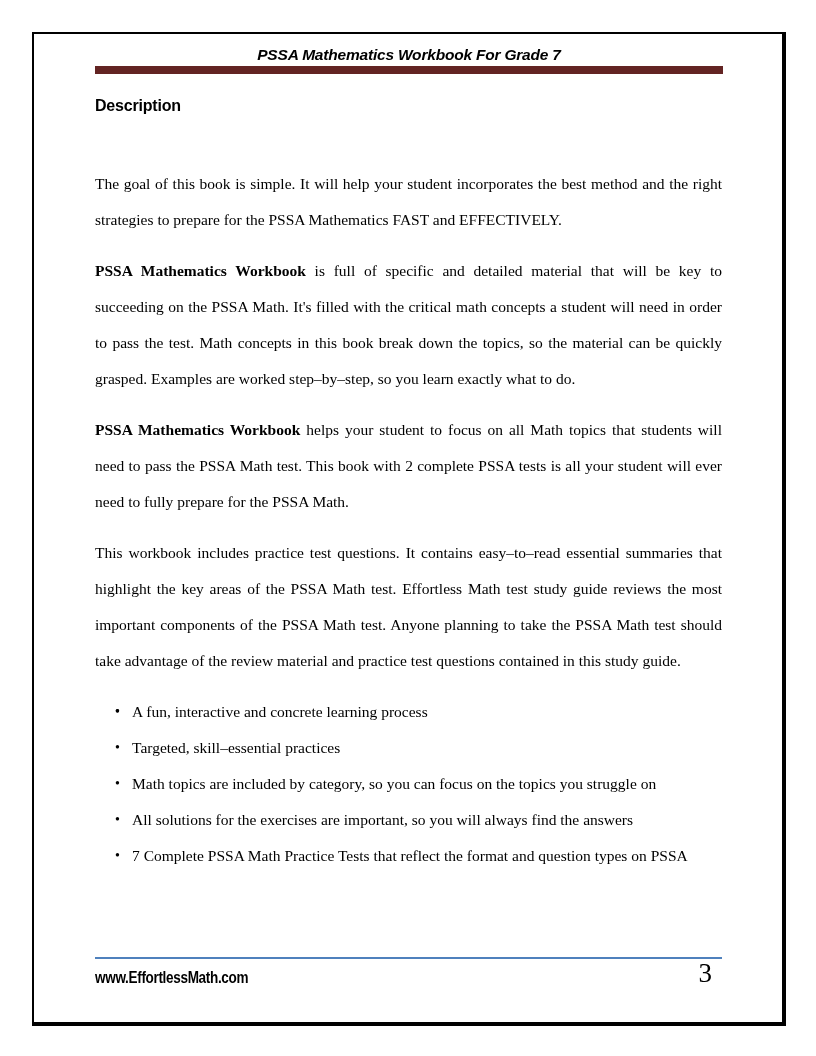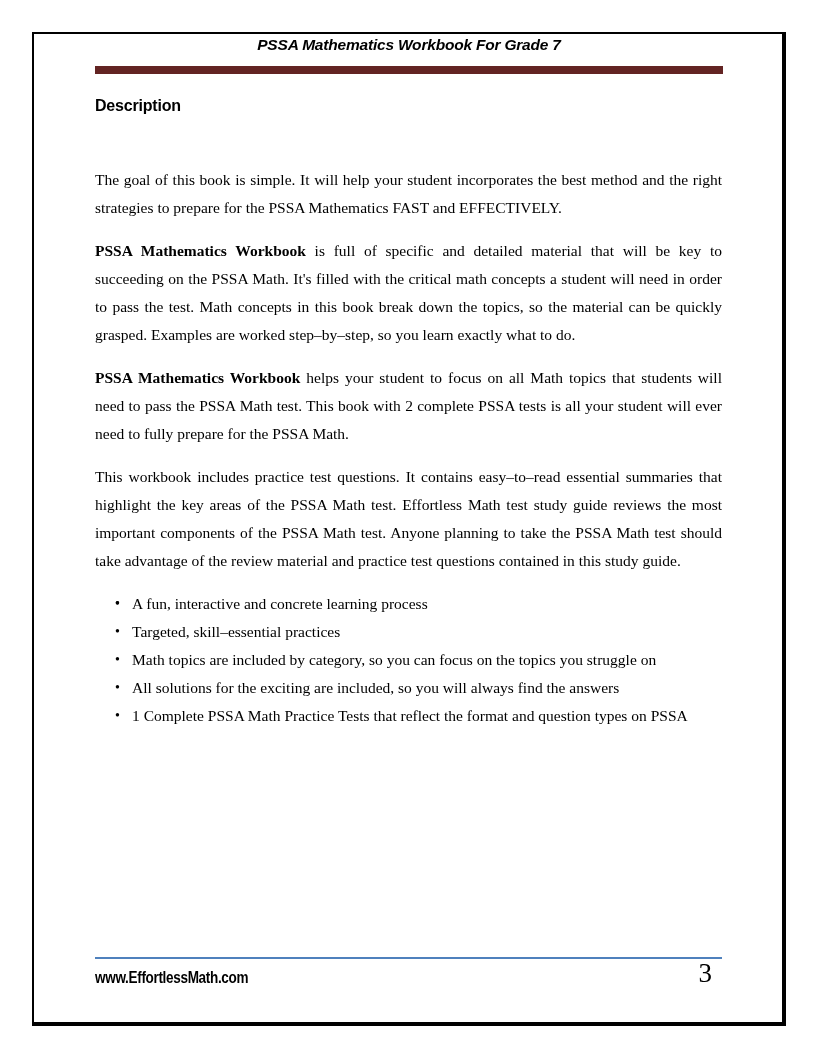--- a/index.html
+++ b/index.html
@@ -16,21 +16,21 @@
     position: absolute;
     left: 32px; top: 32px; right: 30px; bottom: 30px;
     border: 2px solid #000;
     border-right-width: 4px;
     border-bottom-width: 4px;
     box-sizing: border-box;
     pointer-events: none;
   }
   .header-title {
     position: absolute;
-    left: 95px; width: 628px; top: 36px;
+    left: 95px; width: 628px; top: 46px;
     text-align: center;
     font-family: "Liberation Sans", sans-serif;
     font-size: 15.5px;
     font-weight: bold;
     font-style: italic;
     letter-spacing: -0.2px;
   }
   .header-rule {
     position: absolute;
     left: 95px; top: 66px;
@@ -43,21 +43,21 @@
     font-family: "Liberation Sans", sans-serif;
     font-size: 16px;
     font-weight: bold;
     letter-spacing: -0.2px;
   }
   .body-content {
     position: absolute;
     left: 95px; top: 166px;
     width: 627px;
     font-size: 15.5px;
-    line-height: 28px;
+    line-height: 36px;
     text-align: justify;
   }
   .body-content p { margin: 0 0 15px 0; }
   .lead { font-weight: bold; }
   ul.features {
     list-style: none;
     margin: 0; padding: 0;
   }
   ul.features li {
     position: relative;
@@ -113,22 +113,22 @@
     <p><span class="lead">PSSA Mathematics Workbook</span><span> helps your student to focus on all Math topics that students will need to pass the PSSA Math test. This book with 2 complete PSSA tests is all your student will ever need to fully prepare for the PSSA Math.</span></p>
 
     <p><span class="lead"></span><span>This workbook includes practice test questions. It contains easy–to–read essential summaries that highlight the key areas of the PSSA Math test. Effortless Math test study guide reviews the most important components of the PSSA Math test. Anyone planning to take the PSSA Math test should take advantage of the review material and practice test questions contained in this study guide.</span></p>
 
 
     <ul class="features">
       <li><span class="dot">•</span></li>
       <li><span class="dot">•</span><span>A fun, interactive and concrete learning process</span></li>
       <li><span class="dot">•</span><span>Targeted, skill–essential practices</span></li>
       <li><span class="dot">•</span><span>Math topics are included by category, so you can focus on the topics you struggle on</span></li>
-      <li><span class="dot">•</span><span>All solutions for the exciting are included, so you will always find the answers</span></li>
-      <li><span class="dot">•</span><span>1 Complete PSSA Math Practice Tests that reflect the format and question types on PSSA</span></li>
+      <li><span class="dot">•</span><span>All solutions for the exercises are important, so you will always find the answers</span></li>
+      <li><span class="dot">•</span><span>7 Complete PSSA Math Practice Tests that reflect the format and question types on PSSA</span></li>
     </ul>
 
   </div>
 
   <div class="footer-rule" style="background-color: rgb(79, 129, 189);"></div>
   <div class="footer-website">www.EffortlessMath.com</div>
   <div class="page-number">3</div>
 
 </div>
 

